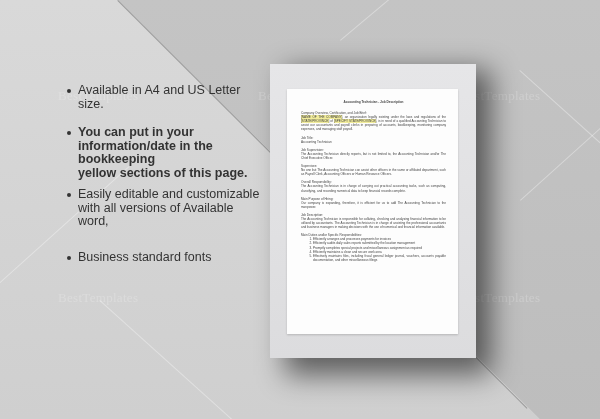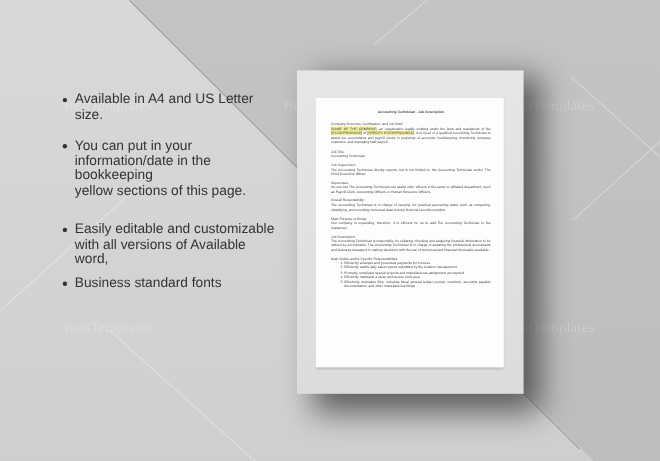--- a/index.html
+++ b/index.html
@@ -21,31 +21,31 @@
     }
     .diag-line {
       position: absolute; left: 118px; top: 0; width: 578px; height: 1px;
       background: #8c8c8c; transform-origin: 0 0; transform: rotate(44.9deg);
       opacity: .8;
     }
     .faint-line {
       position: absolute; height: 1px; background: rgba(255,255,255,.35); transform-origin: 0 0;
     }
     .bullets {
-      position: absolute; left: 57px; top: 84px; width: 200px;
+      position: absolute; left: 67px; top: 84px; width: 200px;
       color: #333; font-size: 12.5px; line-height: 13.5px;
     }
     .bullet { position: relative; padding-left: 11px; margin-bottom: 29px; }
     .bullet::before {
       content: ""; position: absolute; left: 0; top: 5px; width: 4px; height: 4px;
       border-radius: 50%; background: #333;
     }
     .bullet.b1 { margin-bottom: 15px; }
-    .bullet.b2 { margin-bottom: 22px; }
-    .bullet.b3 { margin-bottom: 8px; }
+    .bullet.b2 { margin-bottom: 8px; font-weight: bold; }
+    .bullet.b3 { margin-bottom: 22px; }
     .shadow {
       position: absolute; left: 285px; top: 70px; width: 206px; height: 305px;
       background: rgba(0,0,0,.55); filter: blur(14px);
     }
     .mat {
       position: absolute; left: 270px; top: 64px; width: 206px; height: 294px;
       background: linear-gradient(180deg, #e6e6e8 0%, #dcdcde 100%);
     }
     .page {
       position: absolute; left: 287px; top: 89px; width: 171px; height: 245px;

